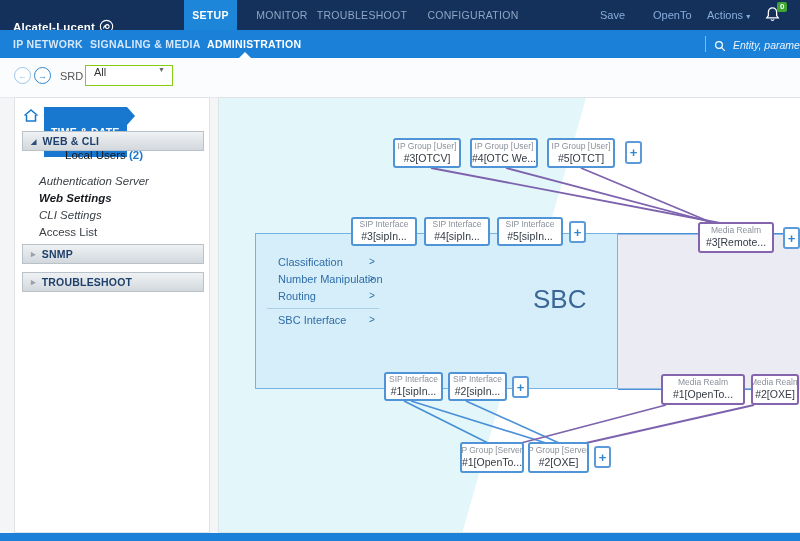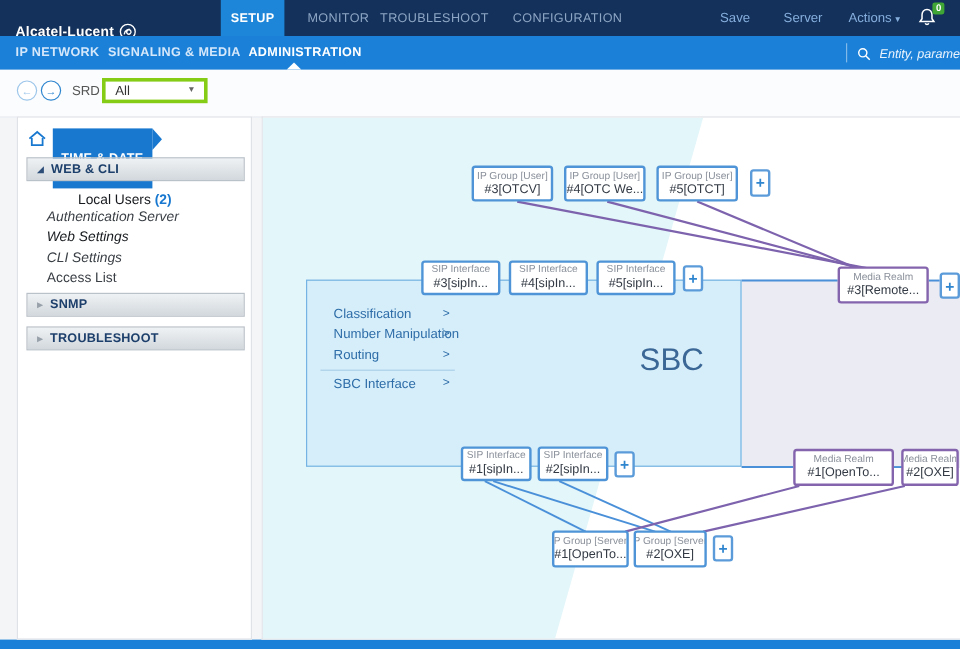--- a/index.html
+++ b/index.html
@@ -30,43 +30,43 @@
   .search-input{position:absolute;left:731px;top:0;width:70px;height:28px;border:none;background:transparent;
                 outline:none;font-family:"Liberation Sans",sans-serif;font-size:10.5px;font-style:italic;color:#fff;}
   .search-input::placeholder{color:#eaf3fd;font-style:italic;}
   
   .toolbar{position:absolute;left:0;top:58px;width:800px;height:39px;background:#fbfcfd;border-bottom:1px solid #e6eaee;}
   .circ{position:absolute;top:67px;width:15px;height:15px;border-radius:50%;background:#fff;
         display:flex;align-items:center;justify-content:center;font-size:9px;font-weight:700;cursor:pointer;}
   .circ.back{left:14px;border:1.6px solid #9cc6ea;color:#9cc6ea;}
   .circ.fwd{left:34px;border:1.6px solid #2f86cf;color:#2f86cf;}
   .srd-label{position:absolute;left:60px;top:70px;font-size:11px;color:#555;}
-  .srd-select{position:absolute;left:85px;top:65px;width:88px;height:21px;background:#fff;border:3px solid #84cc16;
-              display:flex;align-items:center;cursor:pointer;box-sizing:border-box;}
+  .srd-select{position:absolute;left:85px;top:65px;width:88px;height:21px;background:#fff;border:1px solid #84cc16;
+              display:flex;cursor:pointer;box-sizing:border-box;}
   .srd-value{font-size:11px;color:#333;padding-left:8px;flex:1;}
   .srd-caret{font-size:7px;color:#666;padding-right:7px;}
   
   .sidebar{position:absolute;left:14px;top:97px;width:196px;height:436px;background:#fff;
            border:1px solid #dfe3e8;box-sizing:border-box;z-index:2;}
   .home-icon{position:absolute;left:8px;top:10px;width:16px;height:15px;color:#1878d0;cursor:pointer;}
   .home-tag{position:absolute;left:29px;top:9px;height:18px;line-height:18px;background:#1878d0;color:#fff;
             font-size:10.5px;font-weight:700;padding:16px 7px;letter-spacing:.2px;cursor:pointer;}
   .home-tag:after{content:"";position:absolute;right:-8px;top:0;width:0;height:0;
             border-top:9px solid transparent;border-bottom:9px solid transparent;border-left:8px solid #1878d0;}
   .sect{position:absolute;left:7px;width:182px;height:20px;background:linear-gradient(#eff2f4,#d2d8dd);
         border:1px solid #b9c1c9;box-sizing:border-box;display:flex;align-items:center;gap:6px;
         padding-left:8px;font-size:10.5px;font-weight:600;color:#1d3f6b;letter-spacing:.2px;cursor:pointer;}
   .tri-open{color:#2b4d77;font-size:7px;line-height:1;}
   .tri-closed{color:#98a1aa;font-size:9px;line-height:1;}
   .side-item{position:absolute;left:24px;height:17px;line-height:17px;font-size:11.5px;color:#3a3f45;
              white-space:nowrap;cursor:pointer;}
   .side-item .badge{color:#1878d0;font-weight:700;}
   .it-strong{color:#16191d;}
   .it-italic{font-style:italic;}
-  .it-bold-italic{font-style:italic;font-weight:400;color:#16191d;}
+  .it-bold-italic{font-style:italic;font-weight:700;color:#16191d;}
   
   .diagram{position:absolute;left:218px;top:97px;width:582px;height:436px;background:#fff;
            border:1px solid #dfe3e8;border-right:none;box-sizing:border-box;overflow:hidden;z-index:1;}
   .bg-svg,.line-svg{position:absolute;left:0;top:0;width:582px;height:436px;}
   .sbc-box{position:absolute;left:36px;top:135px;width:363px;height:156px;background:#d6eefa;
            border:1.6px solid #74b3e3;box-sizing:border-box;z-index:1;}
   .sbc-title{position:absolute;left:314px;top:186px;font-size:26px;color:#3a6795;z-index:2;}
   .sbc-menu-item{position:absolute;left:59px;width:100px;font-size:11px;color:#2e6da8;cursor:pointer;z-index:2;white-space:nowrap;}
   .sbc-arrow{position:absolute;left:150px;font-size:10px;color:#2e6da8;cursor:pointer;z-index:2;}
   .sbc-divider{position:absolute;left:48px;top:210px;width:112px;height:1px;background:#aacfe8;z-index:2;}
@@ -97,21 +97,21 @@
           </svg>
         </span>
       </div>
       <div class="brand-sub">Enterprise</div>
     </div>
     <div class="top-tab active" style="left:184px;width:53px;">SETUP</div>
     <div class="top-tab" style="left:244px;width:76px;">MONITOR</div>
     <div class="top-tab" style="left:316px;width:92px;">TROUBLESHOOT</div>
     <div class="top-tab" style="left:412px;width:122px;">CONFIGURATION WIZARD</div>
     <div class="tb-link" style="left:600px;">Save</div>
-    <div class="tb-link" style="left:653px;">Server</div>
+    <div class="tb-link" style="left:653px;">OpenTo</div>
     <div class="tb-link" style="left:707px;">
       <span>Actions</span>
       <span style="font-size:8px;">▾</span>
     </div>
     <div class="bell">
       <svg width="17" height="17" viewBox="0 0 16 16" fill="none" stroke="#fff" stroke-width="1.2">
         <path d="M8 1.8 C5.6 1.8 4.1 3.6 4.1 5.9 L4.1 9 L2.6 11.2 L13.4 11.2 L11.9 9 L11.9 5.9 C11.9 3.6 10.4 1.8 8 1.8 Z"></path>
         <path d="M6.6 12.6 a1.5 1.5 0 0 0 2.8 0"></path>
       </svg>
     </div>
@@ -148,21 +148,21 @@
         <path d="M1.5 7.5 L8 2 L14.5 7.5"></path>
           <path d="M3.5 7 L3.5 13 L12.5 13 L12.5 7"></path>
       </svg>
     </div>
     <div class="home-tag">TIME &amp; DATE</div>
 
     <div class="sect" style="top:33px;">
       <span class="tri-open">◢</span>
       <span>WEB &amp; CLI</span>
     </div>
-    <div class="side-item it-strong" style="top:61px;padding-left:26px;">
+    <div class="side-item it-strong" style="top:49px;padding-left:26px;">
       <span>Local Users</span>
       <span class="badge">(2)</span>
     </div>
     <div class="side-item it-italic" style="top:75px;">Authentication Server</div>
     <div class="side-item it-bold-italic" style="top:92px;">Web Settings</div>
     <div class="side-item it-italic" style="top:109px;">CLI Settings</div>
     <div class="side-item" style="top:126px;">Access List</div>
 
     <div class="sect" style="top:146px;">
       <span class="tri-closed">▸</span>

